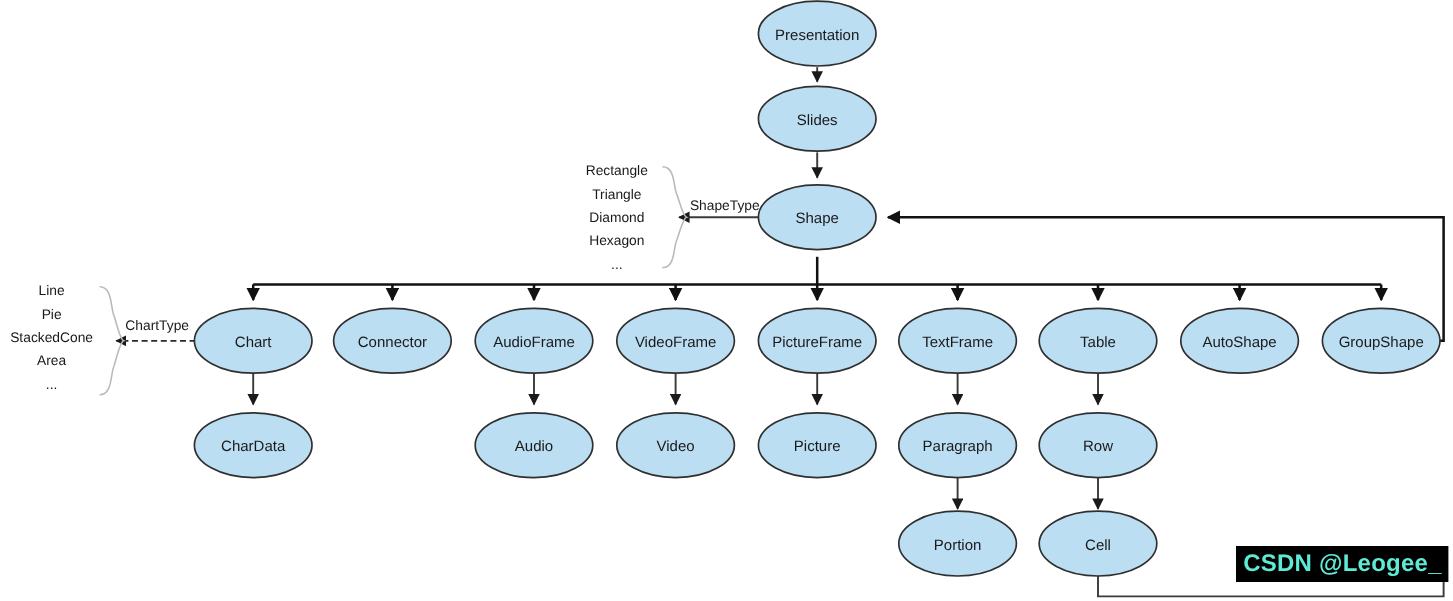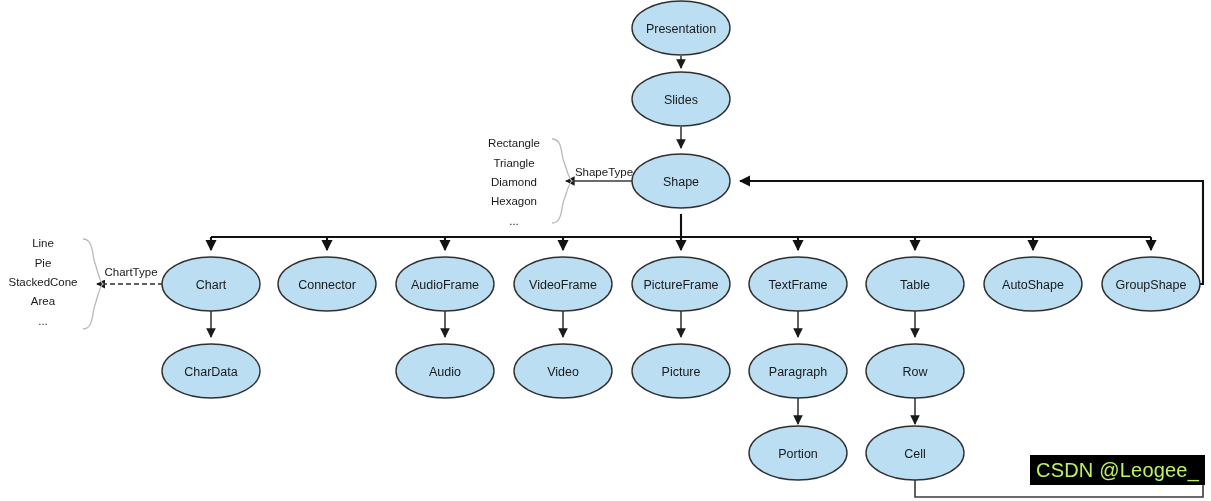--- a/index.html
+++ b/index.html
@@ -67,27 +67,28 @@
     stroke-dasharray: 5 3;
   }
   .brace-path {
     stroke: #b9b9b9;
     stroke-width: 1.3;
     fill: none;
   }
   .watermark {
     position: absolute;
     background: #000000;
-    color: #bef264;
+    color: #5eead4;
     font-family: "Liberation Sans", sans-serif;
     font-size: 20px;
     letter-spacing: 0.2px;
     line-height: 30px;
     padding: 0 6px;
     white-space: nowrap;
+    font-weight: bold;
   }
 </style>
 </head>
 <body>
 
 <div id="canvas">
 
   <svg id="diagram-svg" viewBox="0 0 1211 501">
     <defs>
       <marker id="arrow" viewBox="0 0 10 10" refX="9" refY="5" markerWidth="6" markerHeight="6" orient="auto-start-reverse">

